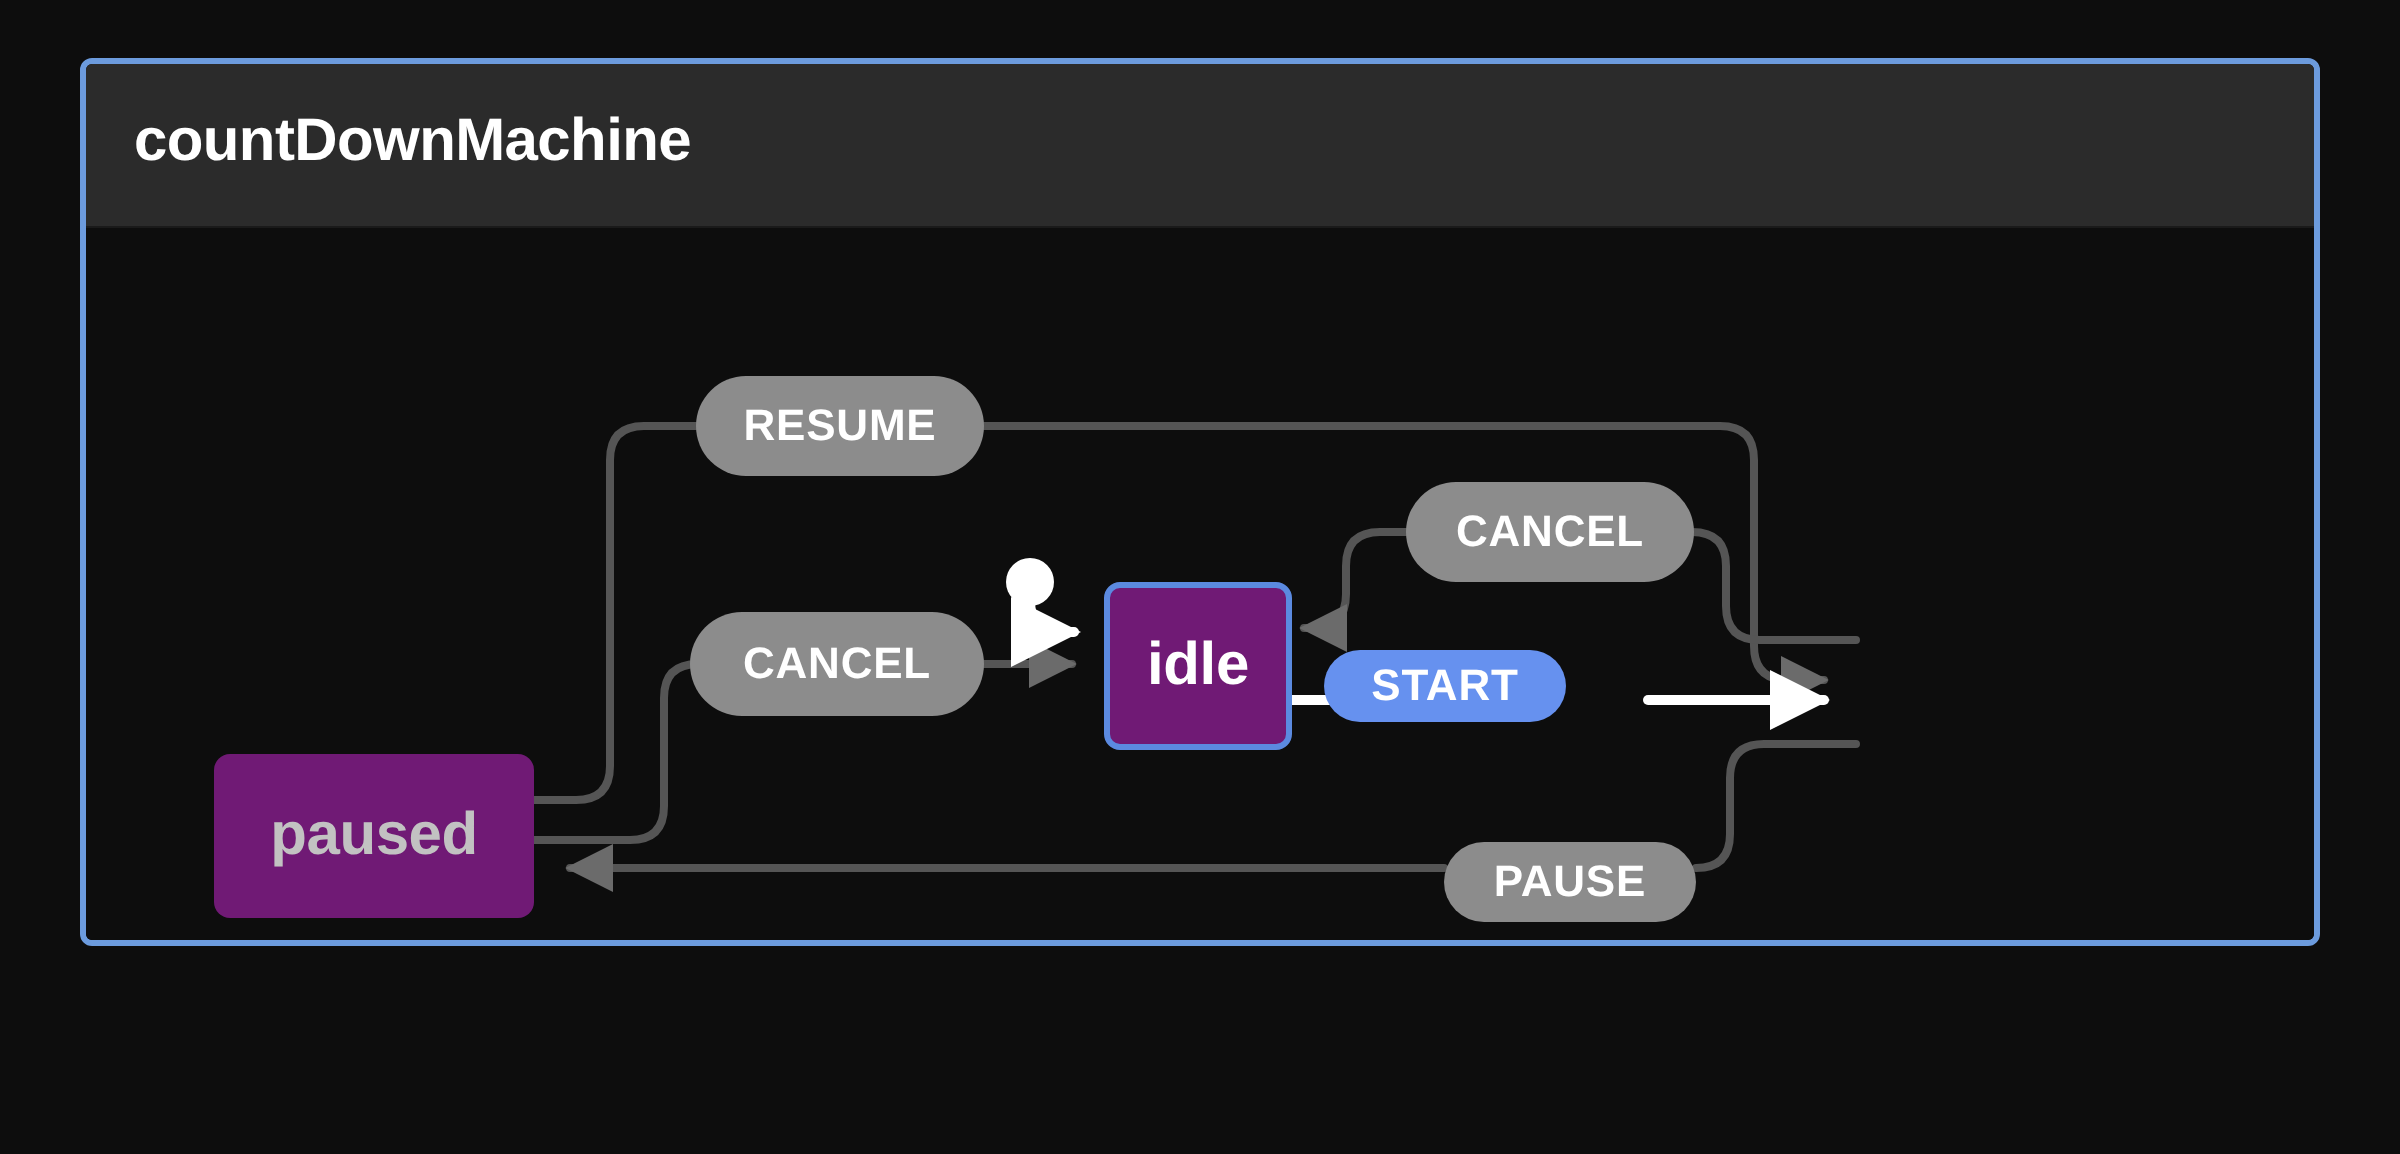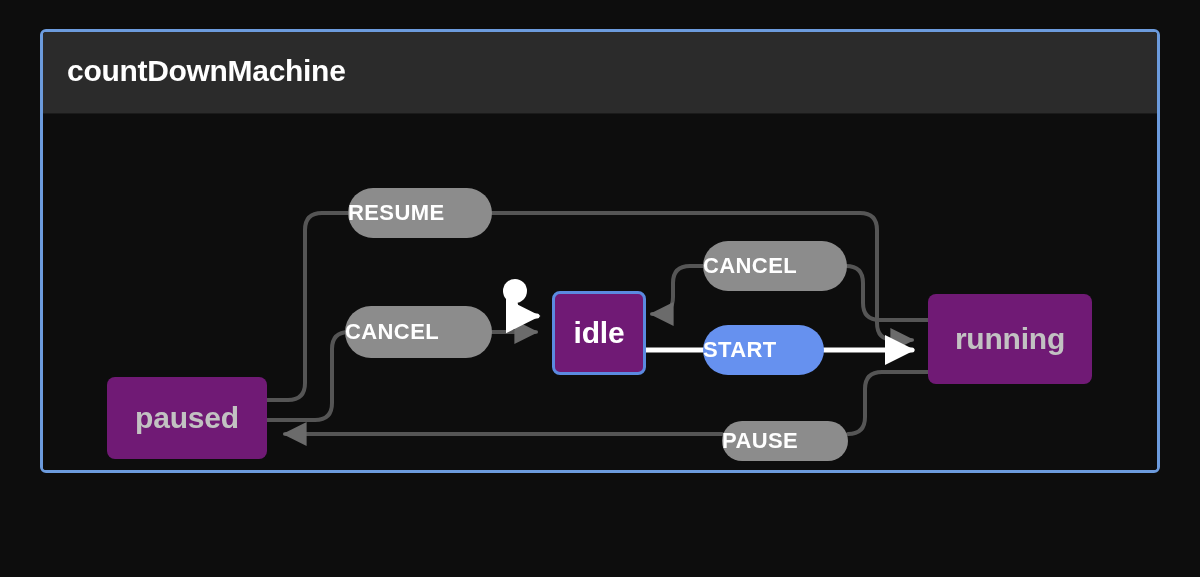--- a/index.html
+++ b/index.html
@@ -100,30 +100,30 @@
   .event-pill {
     position: absolute;
     border-radius: 999px;
     background: #8c8c8c;
     color: #ffffff;
     font-size: 22px;
     font-weight: bold;
     letter-spacing: 0.4px;
     display: flex;
     align-items: center;
-    justify-content: flex-start;
+    justify-content: center;
     box-sizing: border-box;
     white-space: nowrap;
   }
   .event-pill.highlight { background: #6691ef; }
 
   #event-resume     { left: 348px; top: 188px; width: 144px; height: 50px; }
   #event-cancel-p   { left: 345px; top: 306px; width: 147px; height: 52px; }
   #event-cancel-r   { left: 703px; top: 241px; width: 144px; height: 50px; }
-  #event-start      { left: 703px; top: 325px; width: 121px; height: 50px; }
+  #event-start      { left: 662px; top: 325px; width: 121px; height: 36px; }
   #event-pause      { left: 722px; top: 421px; width: 126px; height: 40px; }
 </style>
 </head>
 <body>
 
 <div id="stage">
 
   <div id="machine-panel">
 
     <div id="machine-header">
@@ -166,23 +166,20 @@
   </svg>
 
   <div class="state-node" id="state-paused">
     <span>paused</span>
   </div>
 
   <div class="state-node active" id="state-idle">
     <span>idle</span>
   </div>
 
-  <div class="state-node" id="state-running">
-    <span>running</span>
-  </div>
 
   <div class="event-pill" id="event-resume">
     <span>RESUME</span>
   </div>
 
   <div class="event-pill" id="event-cancel-p">
     <span>CANCEL</span>
   </div>
 
   <div class="event-pill" id="event-cancel-r">

